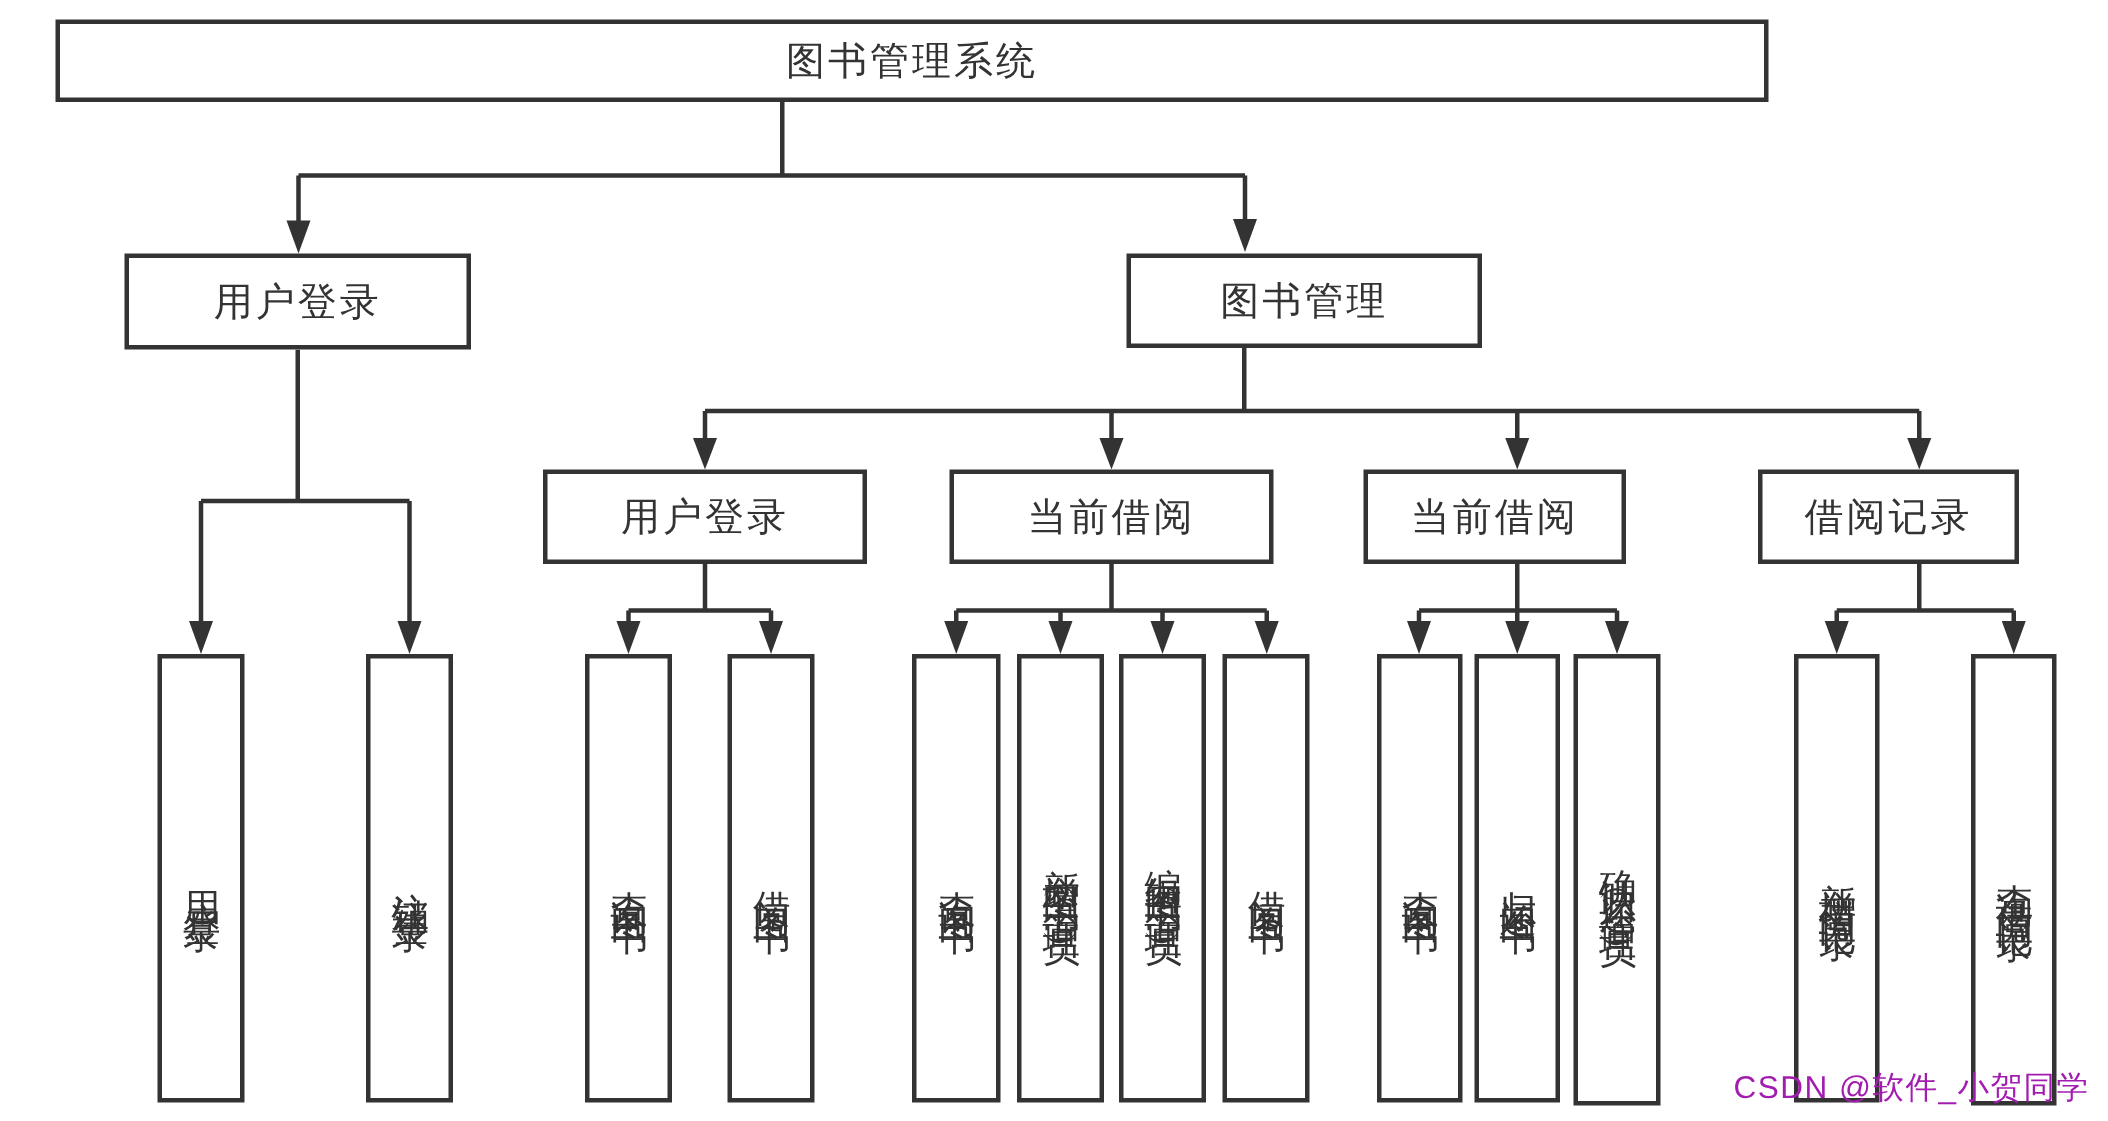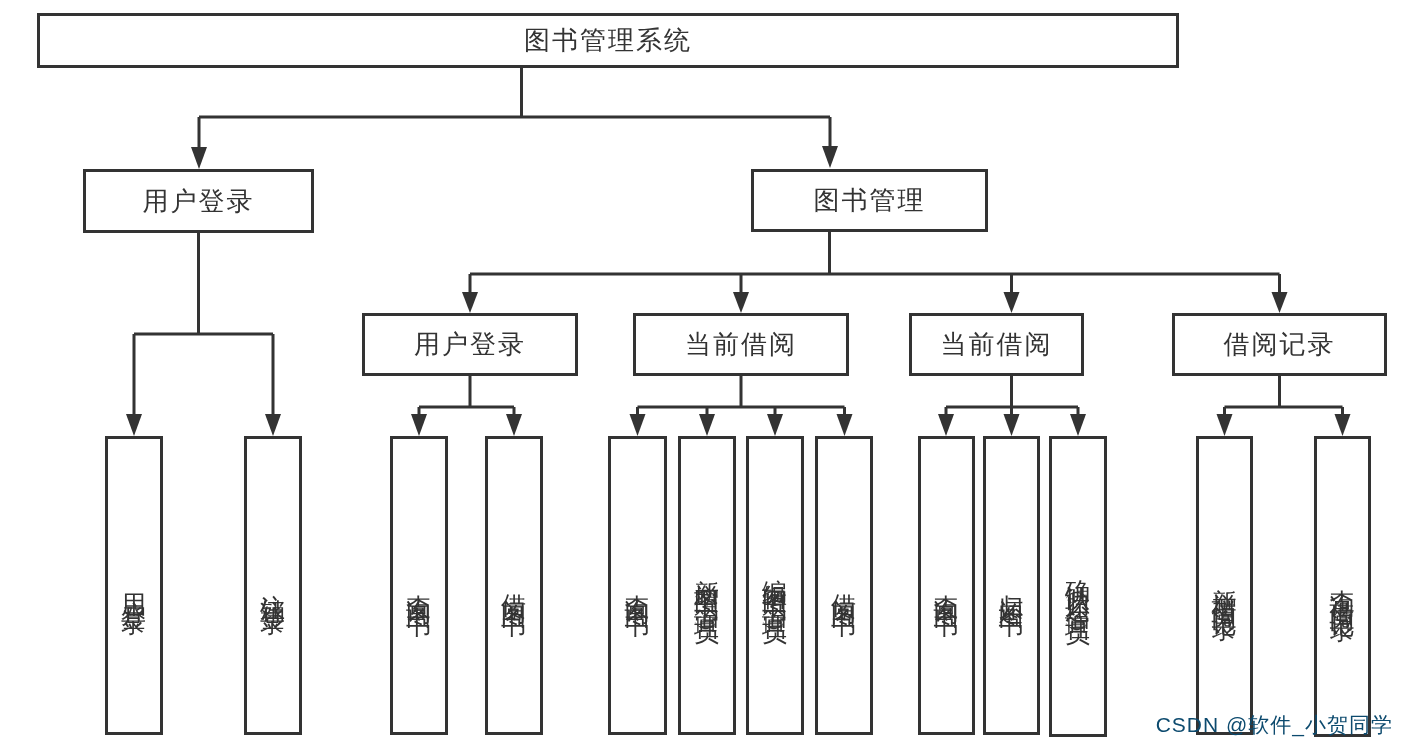--- a/index.html
+++ b/index.html
@@ -37,21 +37,21 @@
     font-size: 25px;
     letter-spacing: 6px;
     line-height: 52px;
     white-space: nowrap;
   }
   .watermark {
     position: absolute;
     right: 12px;
     bottom: 8px;
     font-size: 21px;
-    color: #0c4a6e;
+    color: #a21caf;
     letter-spacing: 1px;
     white-space: nowrap;
   }
 </style>
 </head>
 <body>
 
 <div class="canvas">
 
   <svg class="wires" viewBox="0 0 1405 747" xmlns="http://www.w3.org/2000/svg">
@@ -100,21 +100,21 @@
 
   <div class="box h" style="left:362px;top:313px;width:216px;height:63px">
     <span>用户登录</span>
   </div>
   <div class="box h" style="left:633px;top:313px;width:216px;height:63px">
     <span>当前借阅</span>
   </div>
   <div class="box h" style="left:909px;top:313px;width:175px;height:63px">
     <span>当前借阅</span>
   </div>
-  <div class="box h" style="left:1172px;top:313px;width:215px;height:63px">
+  <div class="box h" style="left:1172px;top:313px;width:174px;height:63px">
     <span>借阅记录</span>
   </div>
 
   <div class="box v" style="left:105px;top:436px;width:58px;height:299px">
     <span>用户登录</span>
   </div>
   <div class="box v" style="left:244px;top:436px;width:58px;height:299px">
     <span>注销登录</span>
   </div>
 

